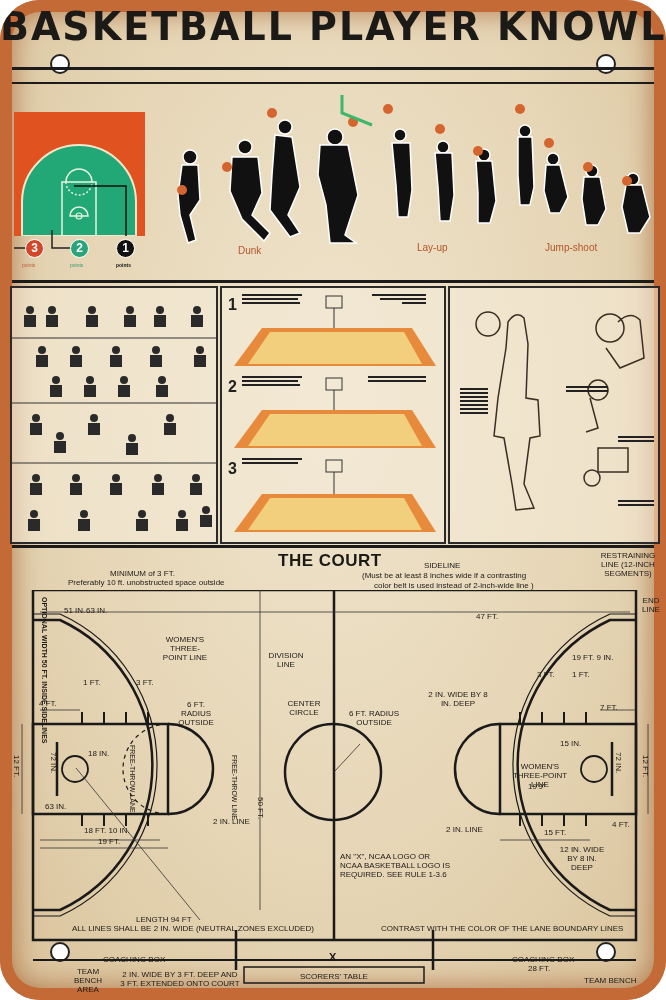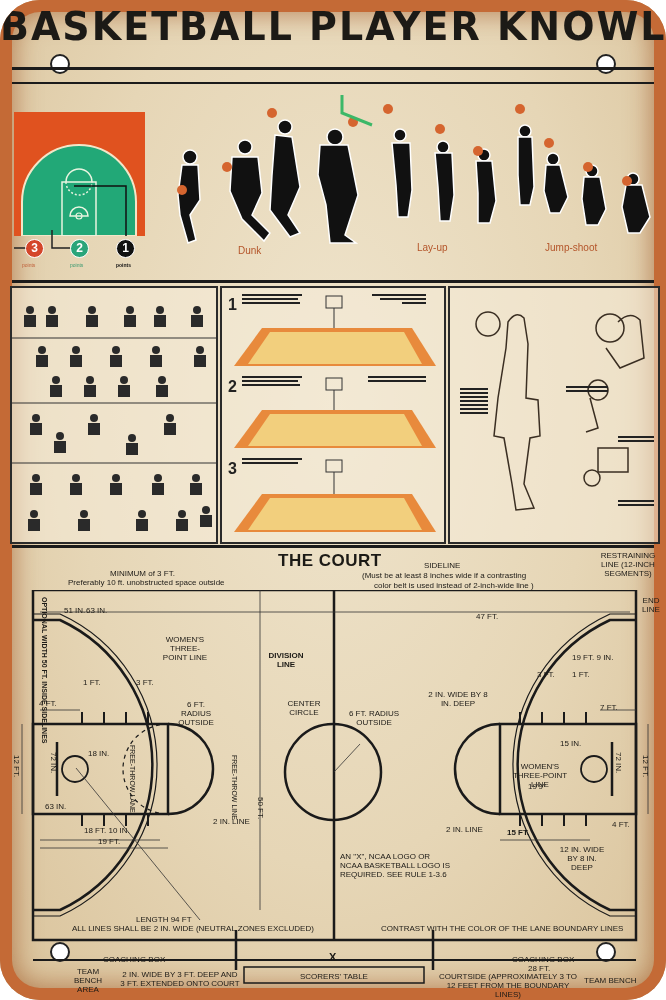--- a/index.html
+++ b/index.html
@@ -323,21 +323,21 @@
       <line x1="600" y1="120" x2="636" y2="120"></line>
       <line x1="76" y1="178" x2="200" y2="330"></line>
       <line x1="334" y1="182" x2="360" y2="154"></line>
     </g>
   </svg>
 
   <div class="lbl vert" style="left:40px;top:597px;height:80px;font-size:7px">OPTIONAL WIDTH 50 FT. INSIDE SIDELINES</div>
   <div class="lbl" style="left:64px;top:606px;font-weight:normal">51 IN.</div>
   <div class="lbl" style="left:86px;top:606px;font-weight:normal">63 IN.</div>
   <div class="lbl" style="left:160px;top:635px;width:50px;white-space:normal;font-weight:normal">WOMEN'S THREE-POINT LINE</div>
-  <div class="lbl" style="left:266px;top:651px;width:40px;white-space:normal;font-weight:bold">DIVISION LINE</div>
+  <div class="lbl" style="left:266px;top:651px;width:40px;white-space:normal;font-weight:normal">DIVISION LINE</div>
   <div class="lbl" style="left:476px;top:612px;font-weight:normal">47 FT.</div>
   <div class="lbl" style="left:572px;top:653px;font-weight:normal">19 FT. 9 IN.</div>
   <div class="lbl" style="left:83px;top:678px;font-weight:normal">1 FT.</div>
   <div class="lbl" style="left:136px;top:678px;font-weight:normal">3 FT.</div>
   <div class="lbl" style="left:39px;top:699px;font-weight:normal">4 FT.</div>
   <div class="lbl" style="left:171px;top:700px;width:50px;white-space:normal;font-weight:normal">6 FT. RADIUS OUTSIDE</div>
   <div class="lbl" style="left:282px;top:699px;width:44px;white-space:normal;font-weight:normal">CENTER CIRCLE</div>
   <div class="lbl" style="left:346px;top:709px;width:56px;white-space:normal;font-weight:normal">6 FT. RADIUS OUTSIDE</div>
   <div class="lbl" style="left:428px;top:690px;width:60px;white-space:normal;font-weight:normal">2 IN. WIDE BY 8 IN. DEEP</div>
   <div class="lbl" style="left:537px;top:670px;font-weight:normal">3 FT.</div>
@@ -352,29 +352,28 @@
   <div class="lbl" style="left:560px;top:739px;font-weight:normal">15 IN.</div>
   <div class="lbl" style="left:505px;top:762px;width:70px;white-space:normal;font-weight:normal">WOMEN'S THREE-POINT LINE</div>
   <div class="lbl" style="left:528px;top:782px;font-weight:normal">19'9"</div>
   <div class="lbl vert" style="left:614px;top:752px;font-weight:normal">72 IN.</div>
   <div class="lbl vert" style="left:641px;top:755px;font-weight:normal">12 FT.</div>
   <div class="lbl" style="left:45px;top:802px;font-weight:normal">63 IN.</div>
   <div class="lbl" style="left:213px;top:817px;font-weight:normal">2 IN. LINE</div>
   <div class="lbl" style="left:446px;top:825px;font-weight:normal">2 IN. LINE</div>
   <div class="lbl" style="left:84px;top:826px;font-weight:normal">18 FT. 10 IN.</div>
   <div class="lbl" style="left:98px;top:837px;font-weight:normal">19 FT.</div>
-  <div class="lbl" style="left:507px;top:828px;font-weight:bold">15 FT.</div>
+  <div class="lbl" style="left:544px;top:828px;font-weight:normal">15 FT.</div>
   <div class="lbl" style="left:612px;top:820px;font-weight:normal">4 FT.</div>
   <div class="lbl" style="left:556px;top:845px;width:52px;white-space:normal;font-weight:normal">12 IN. WIDE BY 8 IN. DEEP</div>
   <div class="lbl lblL" style="left:340px;top:852px;width:110px;white-space:normal;font-weight:normal">AN "X", NCAA LOGO OR NCAA BASKETBALL LOGO IS REQUIRED. SEE RULE 1-3.6</div>
   <div class="lbl" style="left:136px;top:915px;font-weight:normal">LENGTH 94 FT</div>
   <div class="lbl" style="left:72px;top:924px;font-weight:normal">ALL LINES SHALL BE 2 IN. WIDE (NEUTRAL ZONES EXCLUDED)</div>
   <div class="lbl" style="left:381px;top:924px;font-weight:normal">CONTRAST WITH THE COLOR OF THE LANE BOUNDARY LINES</div>
   <div class="lbl" style="left:103px;top:955px;font-weight:normal">COACHING BOX</div>
   <div class="lbl" style="left:64px;top:967px;width:48px;white-space:normal;font-weight:normal">TEAM BENCH AREA</div>
   <div class="lbl" style="left:120px;top:970px;width:120px;white-space:normal;font-weight:normal">2 IN. WIDE BY 3 FT. DEEP AND 3 FT. EXTENDED ONTO COURT</div>
   <div class="lbl" style="left:329px;top:953px;font-size:11px">X</div>
   <div class="lbl" style="left:300px;top:972px;font-weight:normal">SCORERS' TABLE</div>
   <div class="lbl" style="left:512px;top:955px;font-weight:normal">COACHING BOX</div>
   <div class="lbl" style="left:528px;top:964px;font-weight:normal">28 FT.</div>
-  <div class="lbl" style="left:438px;top:972px;width:140px;white-space:normal;font-weight:normal">COURTSIDE (APPROXIMATELY 3 TO 12 FEET FROM THE BOUNDARY LINES)</div>
   <div class="lbl" style="left:584px;top:976px;font-weight:normal">TEAM BENCH</div>
 </div>
 
 </body></html>

